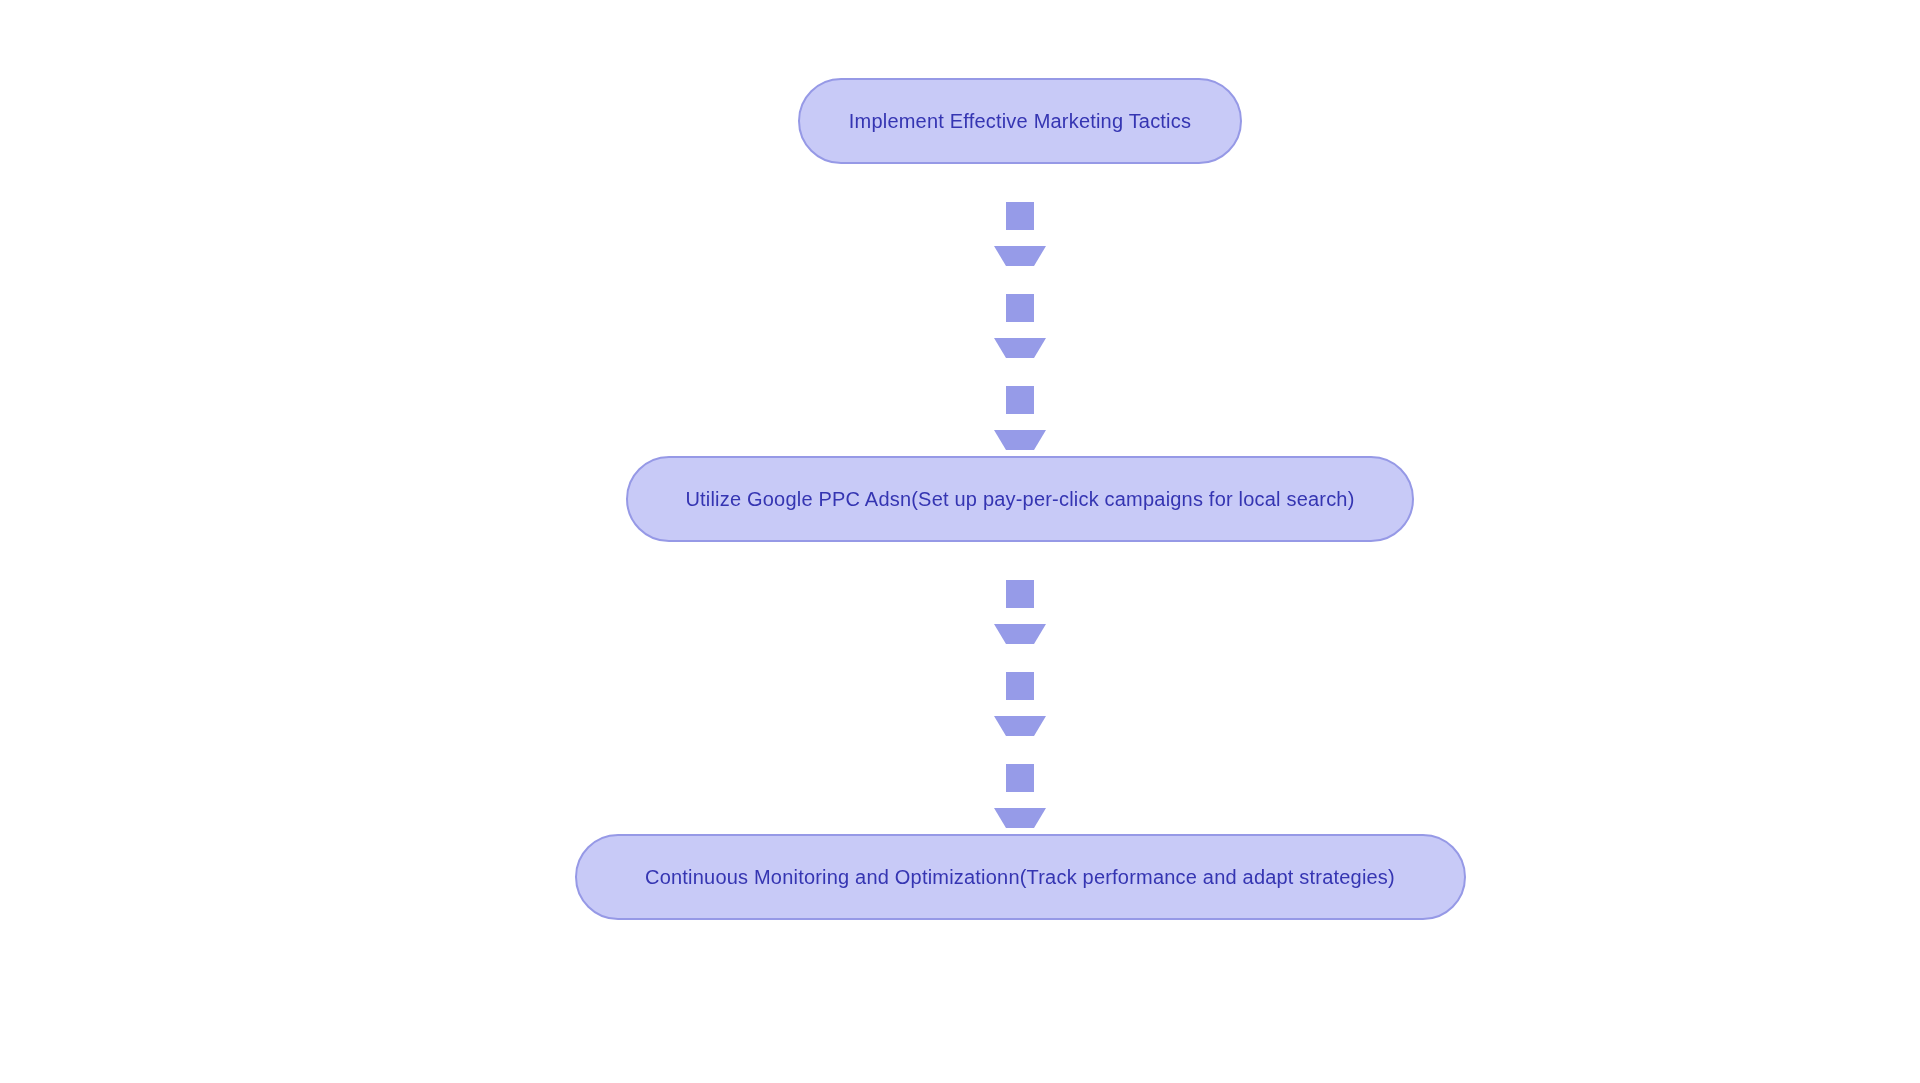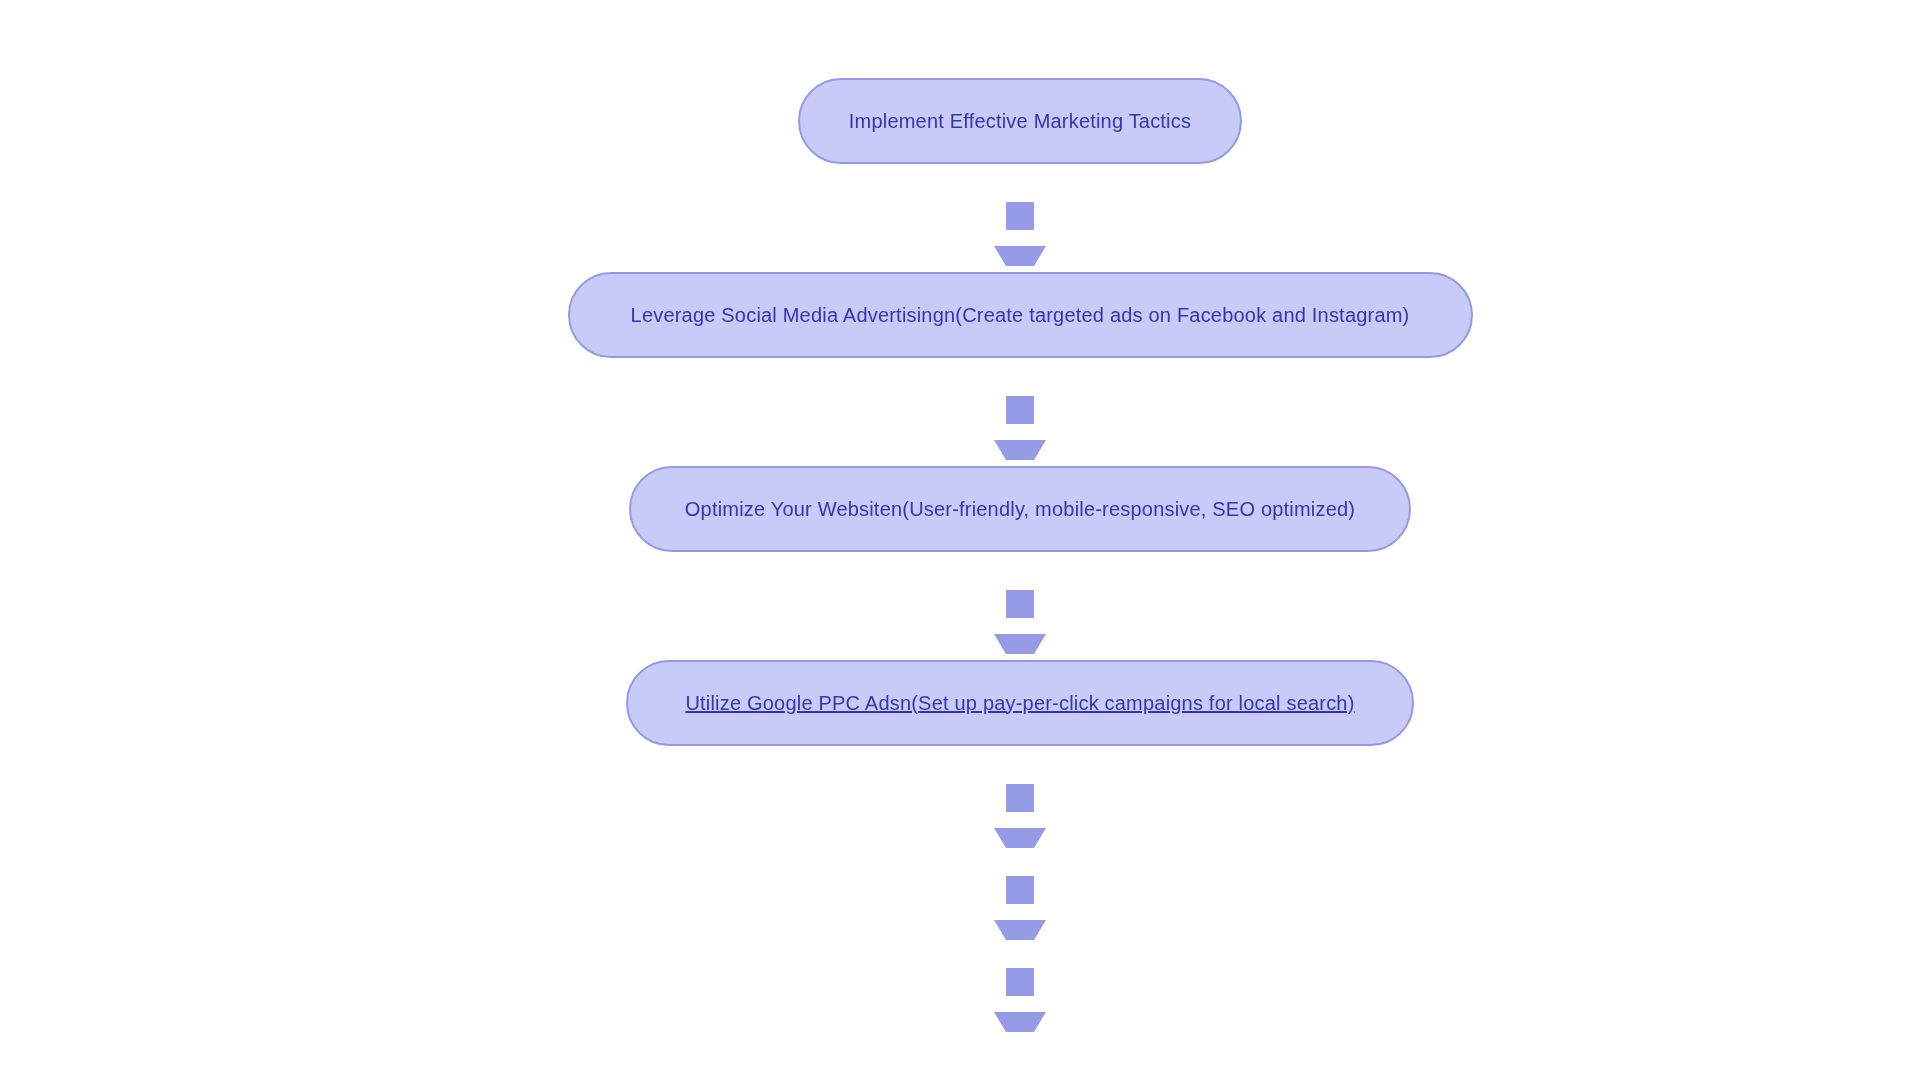--- a/index.html
+++ b/index.html
@@ -38,21 +38,21 @@
     align-items:center;
     justify-content:center;
     color:var(--text);
     font-size:20px;
     white-space:nowrap;
     letter-spacing:0.2px;
   }
   .w1{width:444px;}
   .w2{width:905px;}
   .w3{width:782px;}
-  .w4{width:788px;text-decoration:underline;}
+  .w4{width:788px;}
   .w5{width:753px;}
   .w6{width:727px;}
   .w7{width:891px;}
   .connector{
     height:76px;
     display:flex;
     flex-direction:column;
     align-items:center;
   }
   .arrow-line{
@@ -75,32 +75,26 @@
 
     <div class="node w1">
       <span>Implement Effective Marketing Tactics</span>
     </div>
 
     <div class="connector">
       <div class="arrow-line"></div>
       <div class="arrow-head"></div>
     </div>
 
-    <div class="node w2">
-      <span>Leverage Social Media Advertisingn(Create targeted ads on Facebook and Instagram)</span>
-    </div>
 
     <div class="connector">
       <div class="arrow-line"></div>
       <div class="arrow-head"></div>
     </div>
 
-    <div class="node w3">
-      <span>Optimize Your Websiten(User-friendly, mobile-responsive, SEO optimized)</span>
-    </div>
 
     <div class="connector">
       <div class="arrow-line"></div>
       <div class="arrow-head"></div>
     </div>
 
     <div class="node w4">
       <span>Utilize Google PPC Adsn(Set up pay-per-click campaigns for local search)</span>
     </div>
 
@@ -114,15 +108,18 @@
       <div class="arrow-line"></div>
       <div class="arrow-head"></div>
     </div>
 
 
     <div class="connector">
       <div class="arrow-line"></div>
       <div class="arrow-head"></div>
     </div>
 
+    <div class="node w7">
+      <span>Continuous Monitoring and Optimizationn(Track performance and adapt strategies)</span>
+    </div>
 
   </div>
 </div>
 
 </body></html>

